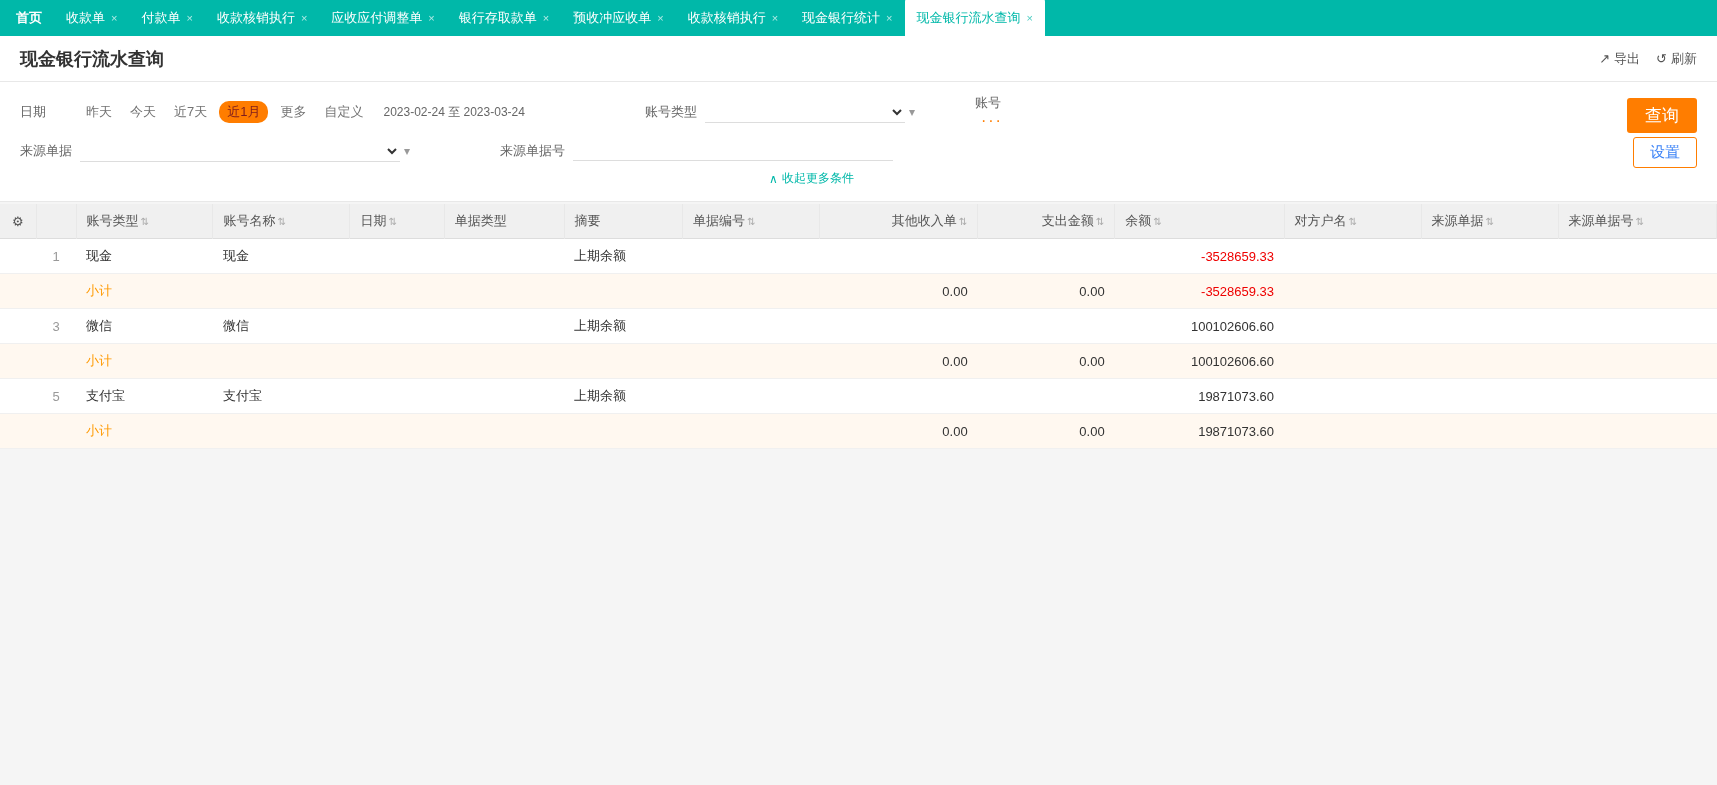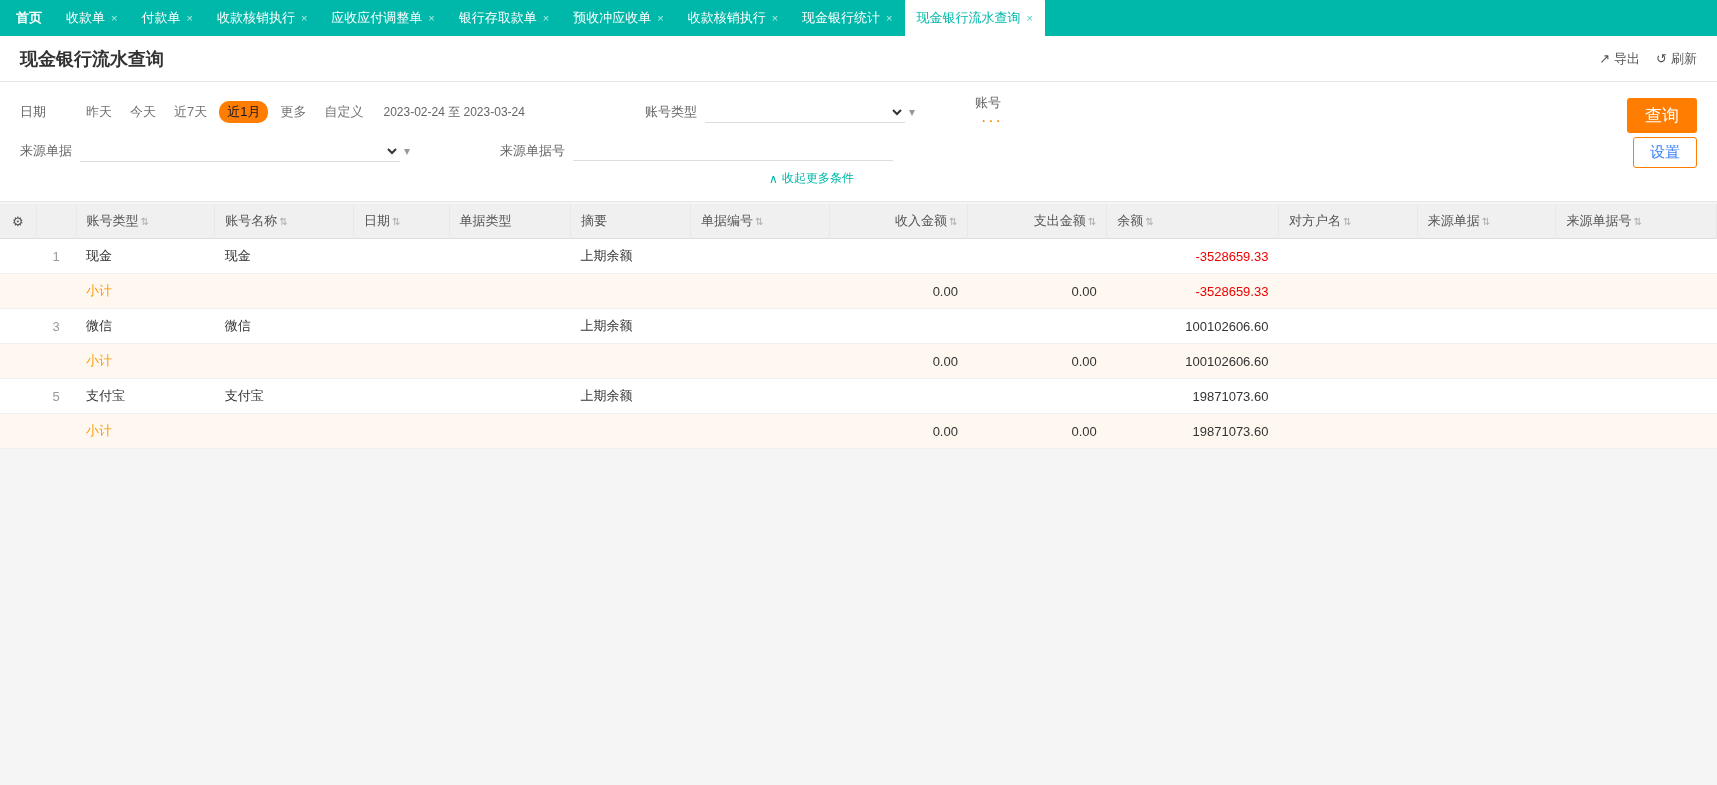--- a/index.html
+++ b/index.html
@@ -88,21 +88,21 @@
     }
     .date-opt {
       color: #737373;
       cursor: pointer;
       font-size: 13px;
       padding: 2px 6px;
       border-radius: 3px;
     }
     .date-opt.active {
       background: #ff7d00;
-      color: #0f172a;
+      color: #7f1d1d;
       border-radius: 10px;
       padding: 2px 8px;
     }
     .date-range {
       color: #666;
       font-size: 12px;
       margin-left: 8px;
     }
     .filter-select-wrap {
       display: flex;
@@ -396,21 +396,21 @@
         </th>
         <th>
           <span>日期</span><span class="sort-icon">⇅</span>
         </th>
         <th>单据类型</th>
         <th>摘要</th>
         <th>
           <span>单据编号</span><span class="sort-icon">⇅</span>
         </th>
         <th style="text-align:right;">
-          <span>收入金额</span><span class="sort-icon">⇅</span>
+          <span>其他收入单</span><span class="sort-icon">⇅</span>
         </th>
         <th style="text-align:right;">
           <span>支出金额</span><span class="sort-icon">⇅</span>
         </th>
         <th style="text-align:left;">
           <span>余额</span><span class="sort-icon">⇅</span>
         </th>
         <th>
           <span>对方户名</span><span class="sort-icon">⇅</span>
         </th>

